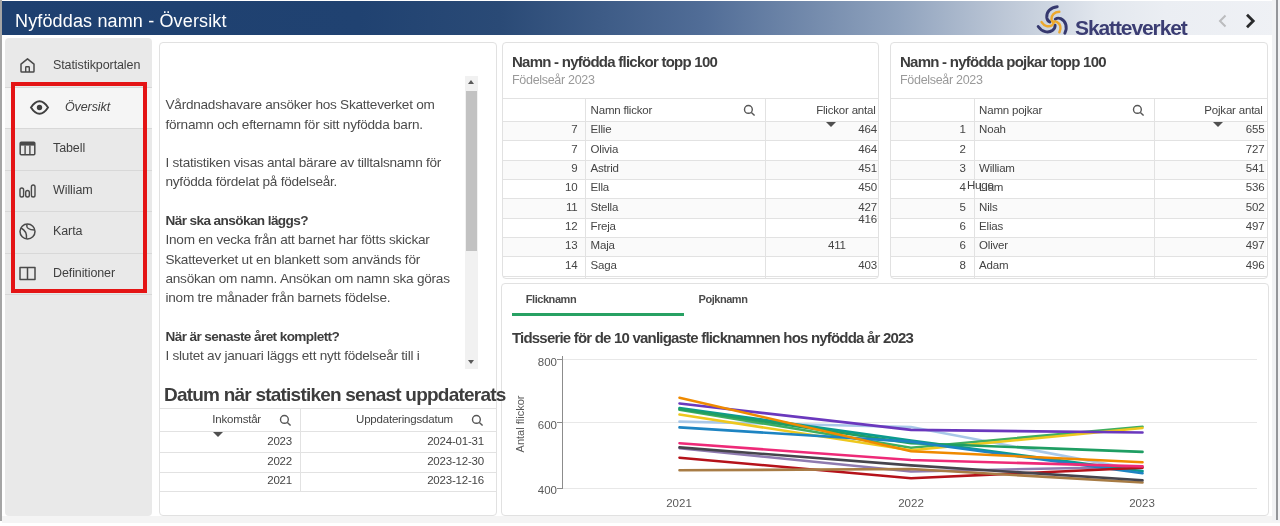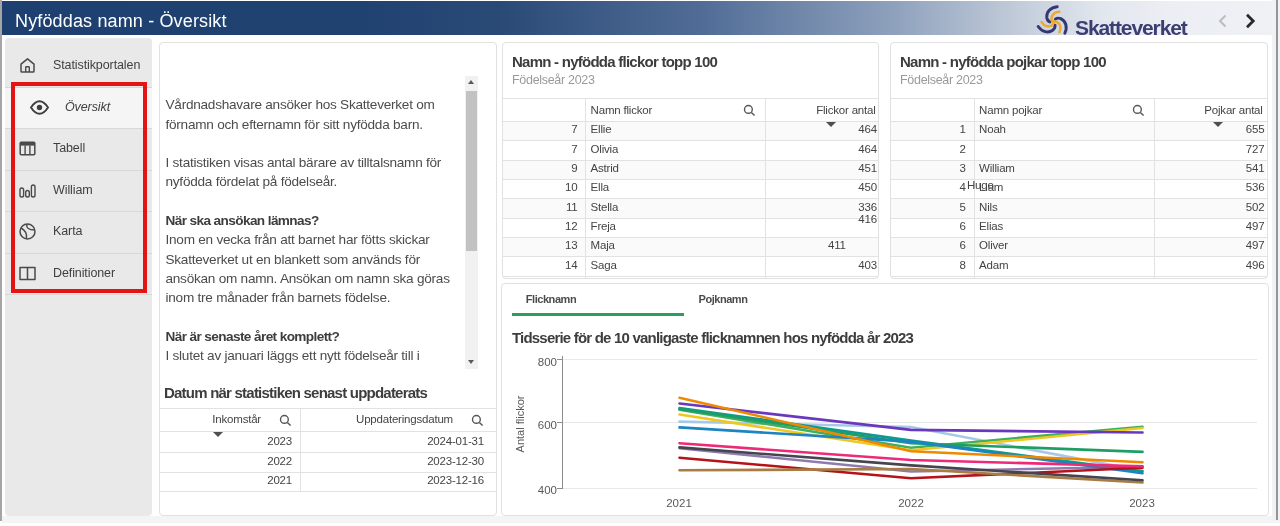--- a/index.html
+++ b/index.html
@@ -33,21 +33,21 @@
 
 #mtext { position:absolute; left:165.5px; top:76px; width:300px; font-size:13.6px; line-height:19.3px; color:#4c4c4c; letter-spacing:-0.25px;}
 #mtext b { color:#3d3d3d; letter-spacing:-0.6px; }
 
 #msb { position:absolute; left:465px; top:76px; width:13px; height:293px; background:#f1f1f1; }
 #msb .btn { position:absolute; left:0; width:13px; height:14px; }
 #msb .thumb { position:absolute; left:1px; top:15px; width:11px; height:160px; background:#c2c2c2; }
 .tri-up { width:0;height:0;border-left:3.5px solid transparent;border-right:3.5px solid transparent;border-bottom:4.5px solid #5a5a5a; position:absolute; left:3px; top:4px;}
 .tri-dn { width:0;height:0;border-left:3.5px solid transparent;border-right:3.5px solid transparent;border-top:4.5px solid #5a5a5a; position:absolute; left:3px; top:5px;}
 
-#dheading { position:absolute; left:164px; top:384px; font-size:15px; font-weight:bold; color:#3d3d3d; letter-spacing:-0.78px;}
+#dheading { position:absolute; left:164px; top:384px; font-size:19px; font-weight:bold; color:#3d3d3d; letter-spacing:-0.78px;}
 
 
 .tcell { position:absolute; font-size:11.5px; line-height:13px; color:#444; letter-spacing:-0.2px;}
 .hline { position:absolute; background:#e2e2e2; height:1px; }
 .vline { position:absolute; background:#e2e2e2; width:1px; }
 .sorttri { position:absolute; width:0; height:0; border-left:5.5px solid transparent; border-right:5.5px solid transparent; border-top:5.5px solid #4f4f4f; }
 .ctitle { position:absolute; font-size:15px; font-weight:bold; color:#3d3d3d; letter-spacing:-0.75px;}
 .csub { position:absolute; font-size:12.5px; color:#9a9a9a; letter-spacing:-0.3px;}
 .r { text-align:right; }
 .zebra { position:absolute; width:375px; height:19.3px; background:#fafafa; }
@@ -145,21 +145,21 @@
 <div class="card" id="bcard"></div>
 
 <div id="mtext">
 <br>
 Vårdnadshavare ansöker hos Skatteverket om<br>
 förnamn och efternamn för sitt nyfödda barn.<br>
 <br>
 I statistiken visas antal bärare av tilltalsnamn för<br>
 nyfödda fördelat på födelseår.<br>
 <br>
-<b>När ska ansökan lämnas?</b><br>
+<b>När ska ansökan läggs?</b><br>
 Inom en vecka från att barnet har fötts skickar<br>
 Skatteverket ut en blankett som används för<br>
 ansökan om namn. Ansökan om namn ska göras<br>
 inom tre månader från barnets födelse.<br>
 <br>
 <b>När är senaste året komplett?</b><br>
 I slutet av januari läggs ett nytt födelseår till i
 </div>
 <div id="msb">
   <div class="btn" style="top:0;">
@@ -222,21 +222,21 @@
 <div class="tcell r" style="left:517.5px; top:162px; width:60px;">9</div>
 <div class="tcell" style="left:590.6px; top:162px;">Astrid</div>
 <div class="tcell r" style="left:796.9px; top:162px; width:80px;">451</div>
 <div class="hline" style="left:503px; top:179px; width:375px;"></div>
 <div class="tcell r" style="left:517.5px; top:181.3px; width:60px;">10</div>
 <div class="tcell" style="left:590.6px; top:181.3px;">Ella</div>
 <div class="tcell r" style="left:796.9px; top:181.3px; width:80px;">450</div>
 <div class="hline" style="left:503px; top:198.3px; width:375px;"></div>
 <div class="tcell r" style="left:517.5px; top:200.6px; width:60px;">11</div>
 <div class="tcell" style="left:590.6px; top:200.6px;">Stella</div>
-<div class="tcell r" style="left:796.9px; top:200.6px; width:80px;">336</div>
+<div class="tcell r" style="left:796.9px; top:200.6px; width:80px;">427</div>
 <div class="hline" style="left:503px; top:217.6px; width:375px;"></div>
 <div class="tcell r" style="left:517.5px; top:219.9px; width:60px;">12</div>
 <div class="tcell" style="left:590.6px; top:219.9px;">Freja</div>
 <div class="tcell r" style="left:796.9px; top:213px; width:80px;">416</div>
 <div class="hline" style="left:503px; top:236.9px; width:375px;"></div>
 <div class="tcell r" style="left:517.5px; top:239.2px; width:60px;">13</div>
 <div class="tcell" style="left:590.6px; top:239.2px;">Maja</div>
 <div class="tcell r" style="left:796.9px; top:239.2px; width:80px;text-align:center;">411</div>
 <div class="hline" style="left:503px; top:256.2px; width:375px;"></div>
 <div class="tcell r" style="left:517.5px; top:258.5px; width:60px;">14</div>

